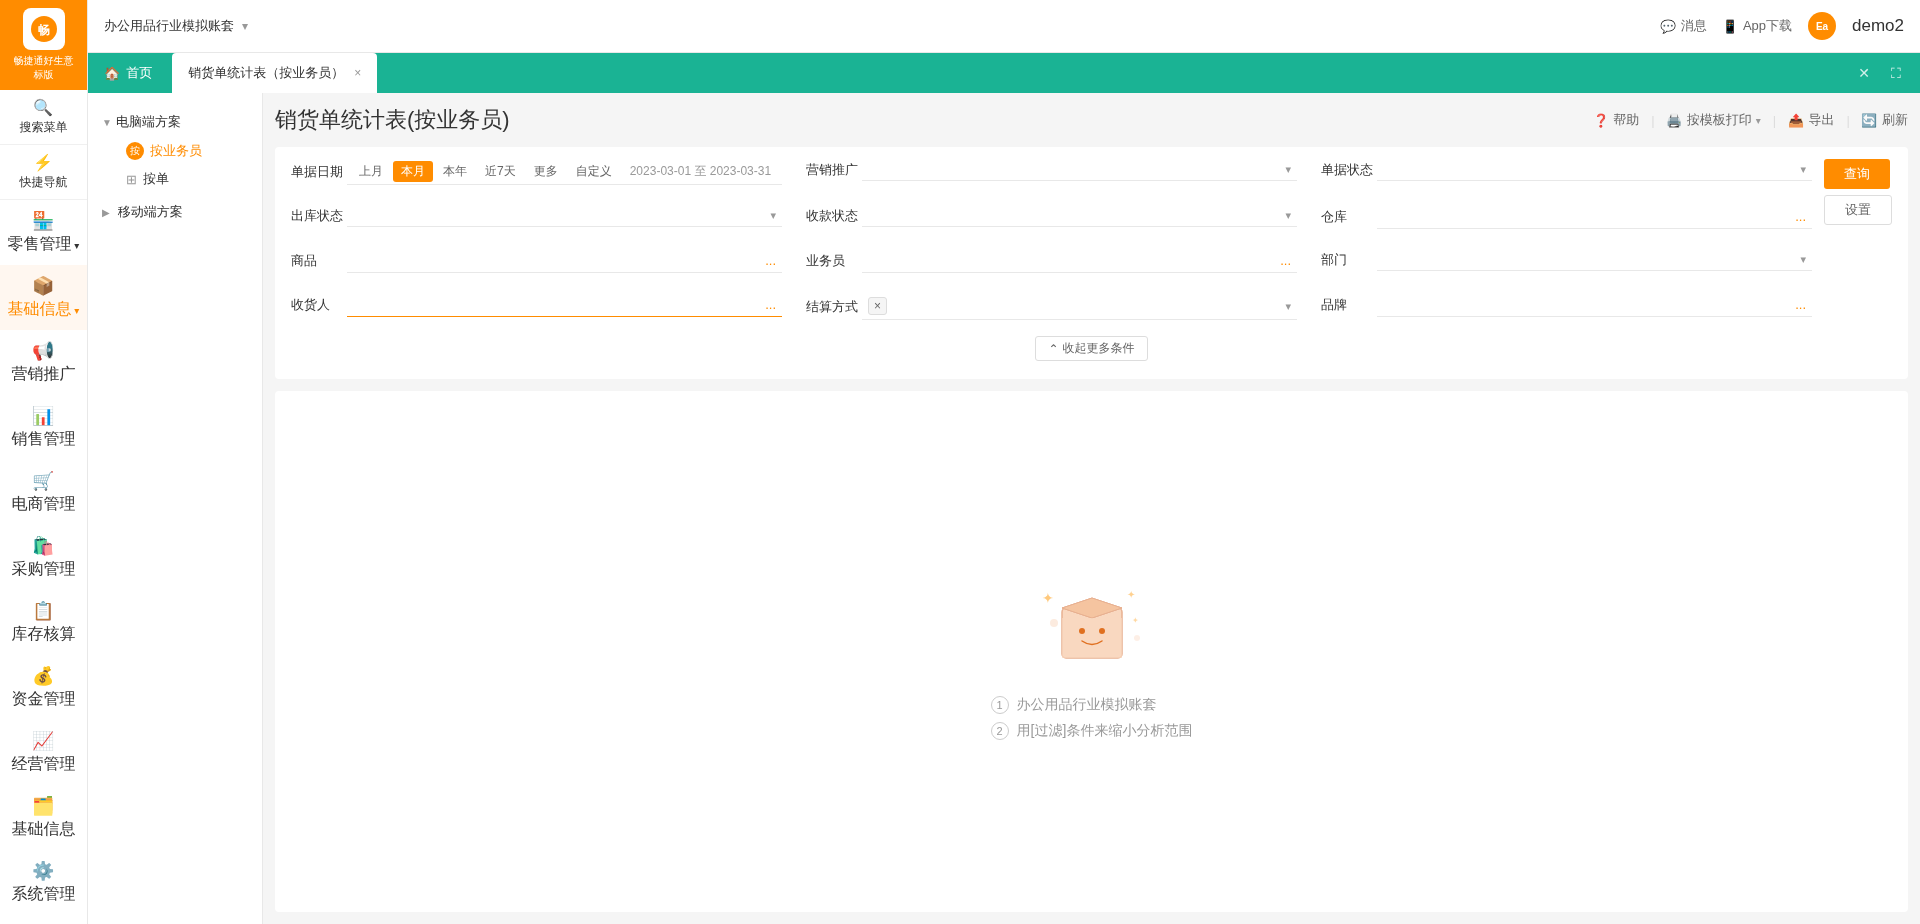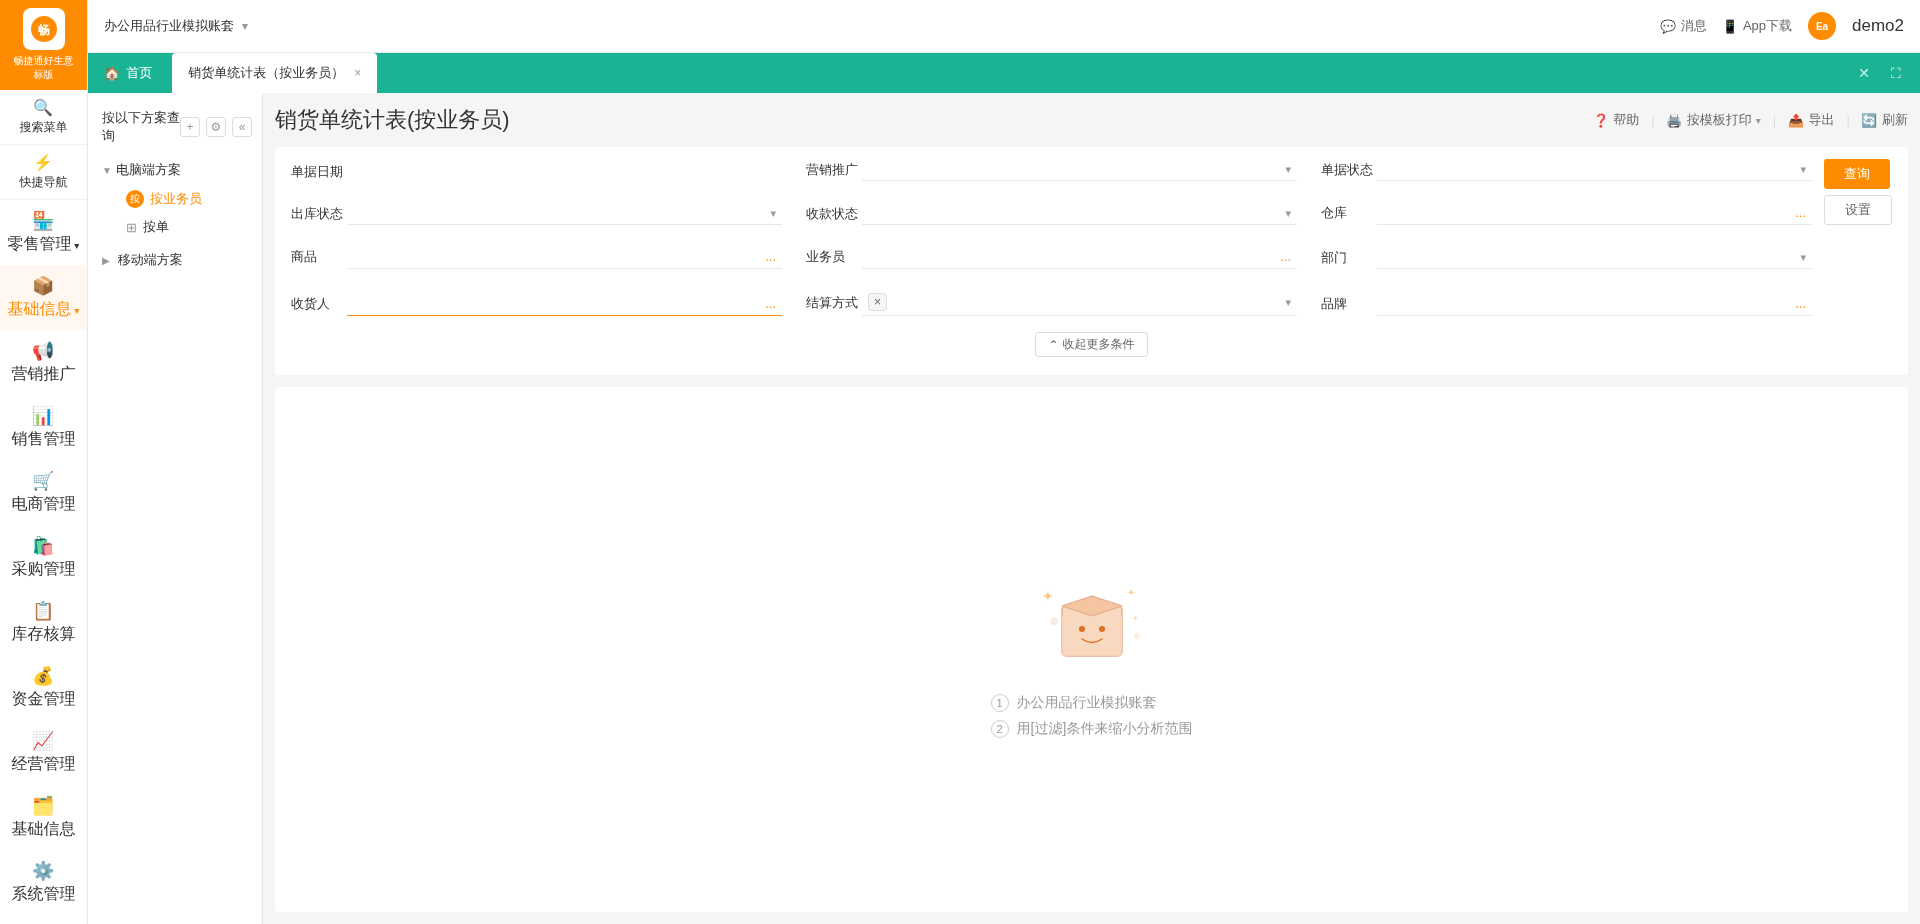--- a/index.html
+++ b/index.html
@@ -69,21 +69,21 @@
     
     .right-main { flex: 1; display: flex; flex-direction: column; overflow: hidden; padding: 12px; }
     .page-title-bar { display: flex; align-items: center; justify-content: space-between; margin-bottom: 12px; }
     .page-title { font-size: 22px; color: #333; font-weight: 500; }
     .page-actions { display: flex; align-items: center; gap: 12px; }
     .page-action-btn { display: flex; align-items: center; gap: 4px; cursor: pointer; color: #666; font-size: 13px; }
     .page-action-divider { color: #ddd; }
 
     
     .filter-card { background: #fff; border-radius: 4px; padding: 12px 16px; margin-bottom: 12px; }
-    .filter-row { display: flex; align-items: flex-end; margin-bottom: 10px; gap: 0; }
+    .filter-row { display: flex; align-items: flex-start; margin-bottom: 10px; gap: 0; }
     .filter-row:last-child { margin-bottom: 0; }
     .filter-item { display: flex; align-items: center; flex: 1; min-width: 0; }
     .filter-label { font-size: 13px; color: #333; white-space: nowrap; min-width: 56px; flex-shrink: 0; }
     .filter-control { flex: 1; min-width: 0; border: none; border-bottom: 1px solid #e8e8e8; padding: 4px 6px; font-size: 13px; color: #333; outline: none; display: flex; align-items: center; justify-content: space-between; cursor: pointer; position: relative; }
     .filter-control.active-border { border-bottom: 1px solid #ff8c00; }
     .filter-control-text { color: #999; font-size: 13px; }
     .filter-control-arrow { color: #999; font-size: 11px; }
     .filter-control-ellipsis { color: #ff8c00; font-size: 13px; cursor: pointer; }
     .filter-sep { width: 24px; flex-shrink: 0; }
     .date-btn { padding: 2px 8px; font-size: 12px; color: #666; cursor: pointer; border-radius: 3px; }
@@ -221,34 +221,20 @@
       </div>
       <div class="tab-action-btn">
         <span style="font-size:14px;color:rgba(255,255,255,0.8);">⛶</span>
       </div>
     </div>
   </div>
 
   <div class="content">
 
     <div class="left-panel">
-      <div class="panel-header">
-        <span class="panel-header-title">按以下方案查询</span>
-        <div class="panel-header-actions">
-          <div class="panel-action-btn">
-            <span>+</span>
-          </div>
-          <div class="panel-action-btn">
-            <span>⚙</span>
-          </div>
-          <div class="panel-action-btn">
-            <span>«</span>
-          </div>
-        </div>
-      </div>
       <div class="panel-section">
         <div class="panel-section-item">
           <span class="panel-section-arrow">▼</span>
           <span class="panel-section-label">电脑端方案</span>
         </div>
         <div class="panel-section-sub">
           <div class="panel-sub-item active">
             <div class="panel-sub-icon">按</div>
             <span class="panel-sub-label">按业务员</span>
           </div>
@@ -293,20 +279,29 @@
       </div>
 
       <div class="filter-card">
 
         <div style="display:flex;align-items:flex-start;gap:0;margin-bottom:10px;">
           <div style="flex:1;display:flex;flex-direction:column;gap:10px;">
 
             <div class="filter-row">
               <div class="filter-item">
                 <span class="filter-label">单据日期</span>
+                <div style="display:flex;align-items:center;gap:2px;border-bottom:1px solid #e8e8e8;padding:2px 4px;flex:1;">
+                  <span class="date-btn">上月</span>
+                  <span class="date-btn active">本月</span>
+                  <span class="date-btn">本年</span>
+                  <span class="date-btn">近7天</span>
+                  <span class="date-btn">更多</span>
+                  <span class="date-btn">自定义</span>
+                  <span class="date-range">2023-03-01 至 2023-03-31</span>
+                </div>
               </div>
               <div class="filter-sep"></div>
               <div class="filter-item">
                 <span class="filter-label">营销推广</span>
                 <div class="filter-control">
                   <span class="filter-control-text"></span>
                   <span class="filter-control-arrow">▾</span>
                 </div>
               </div>
               <div class="filter-sep"></div>

